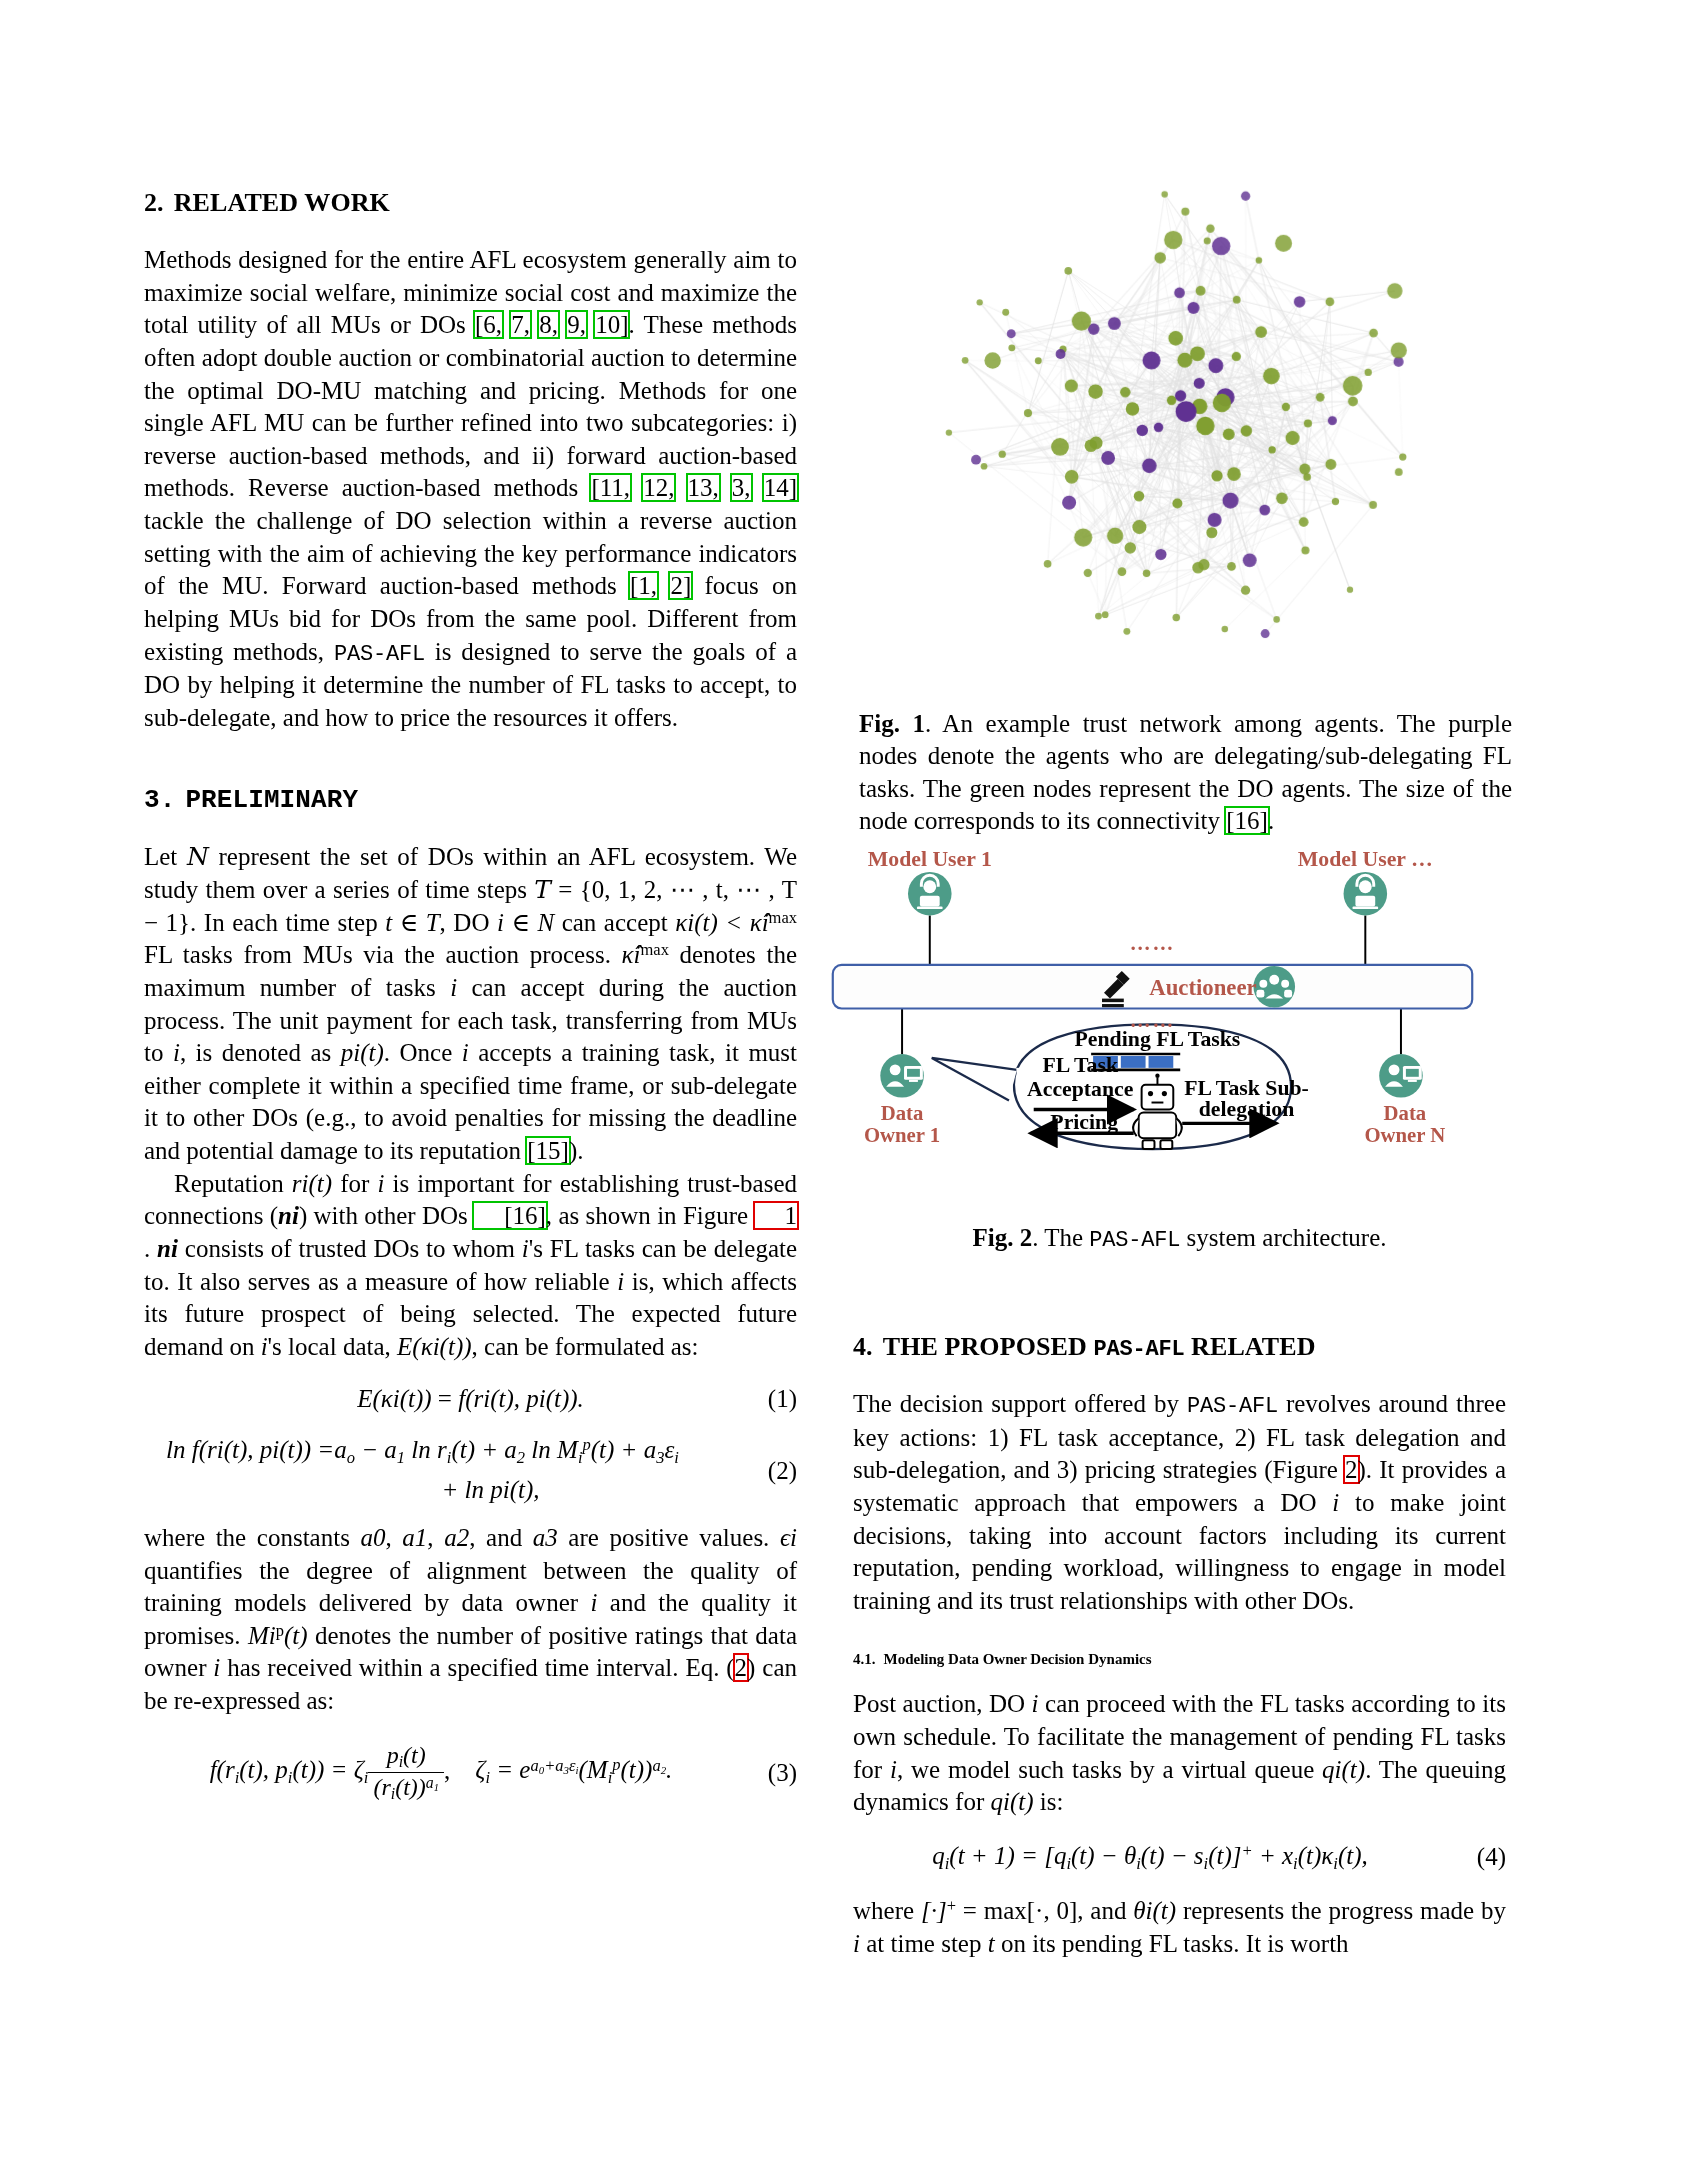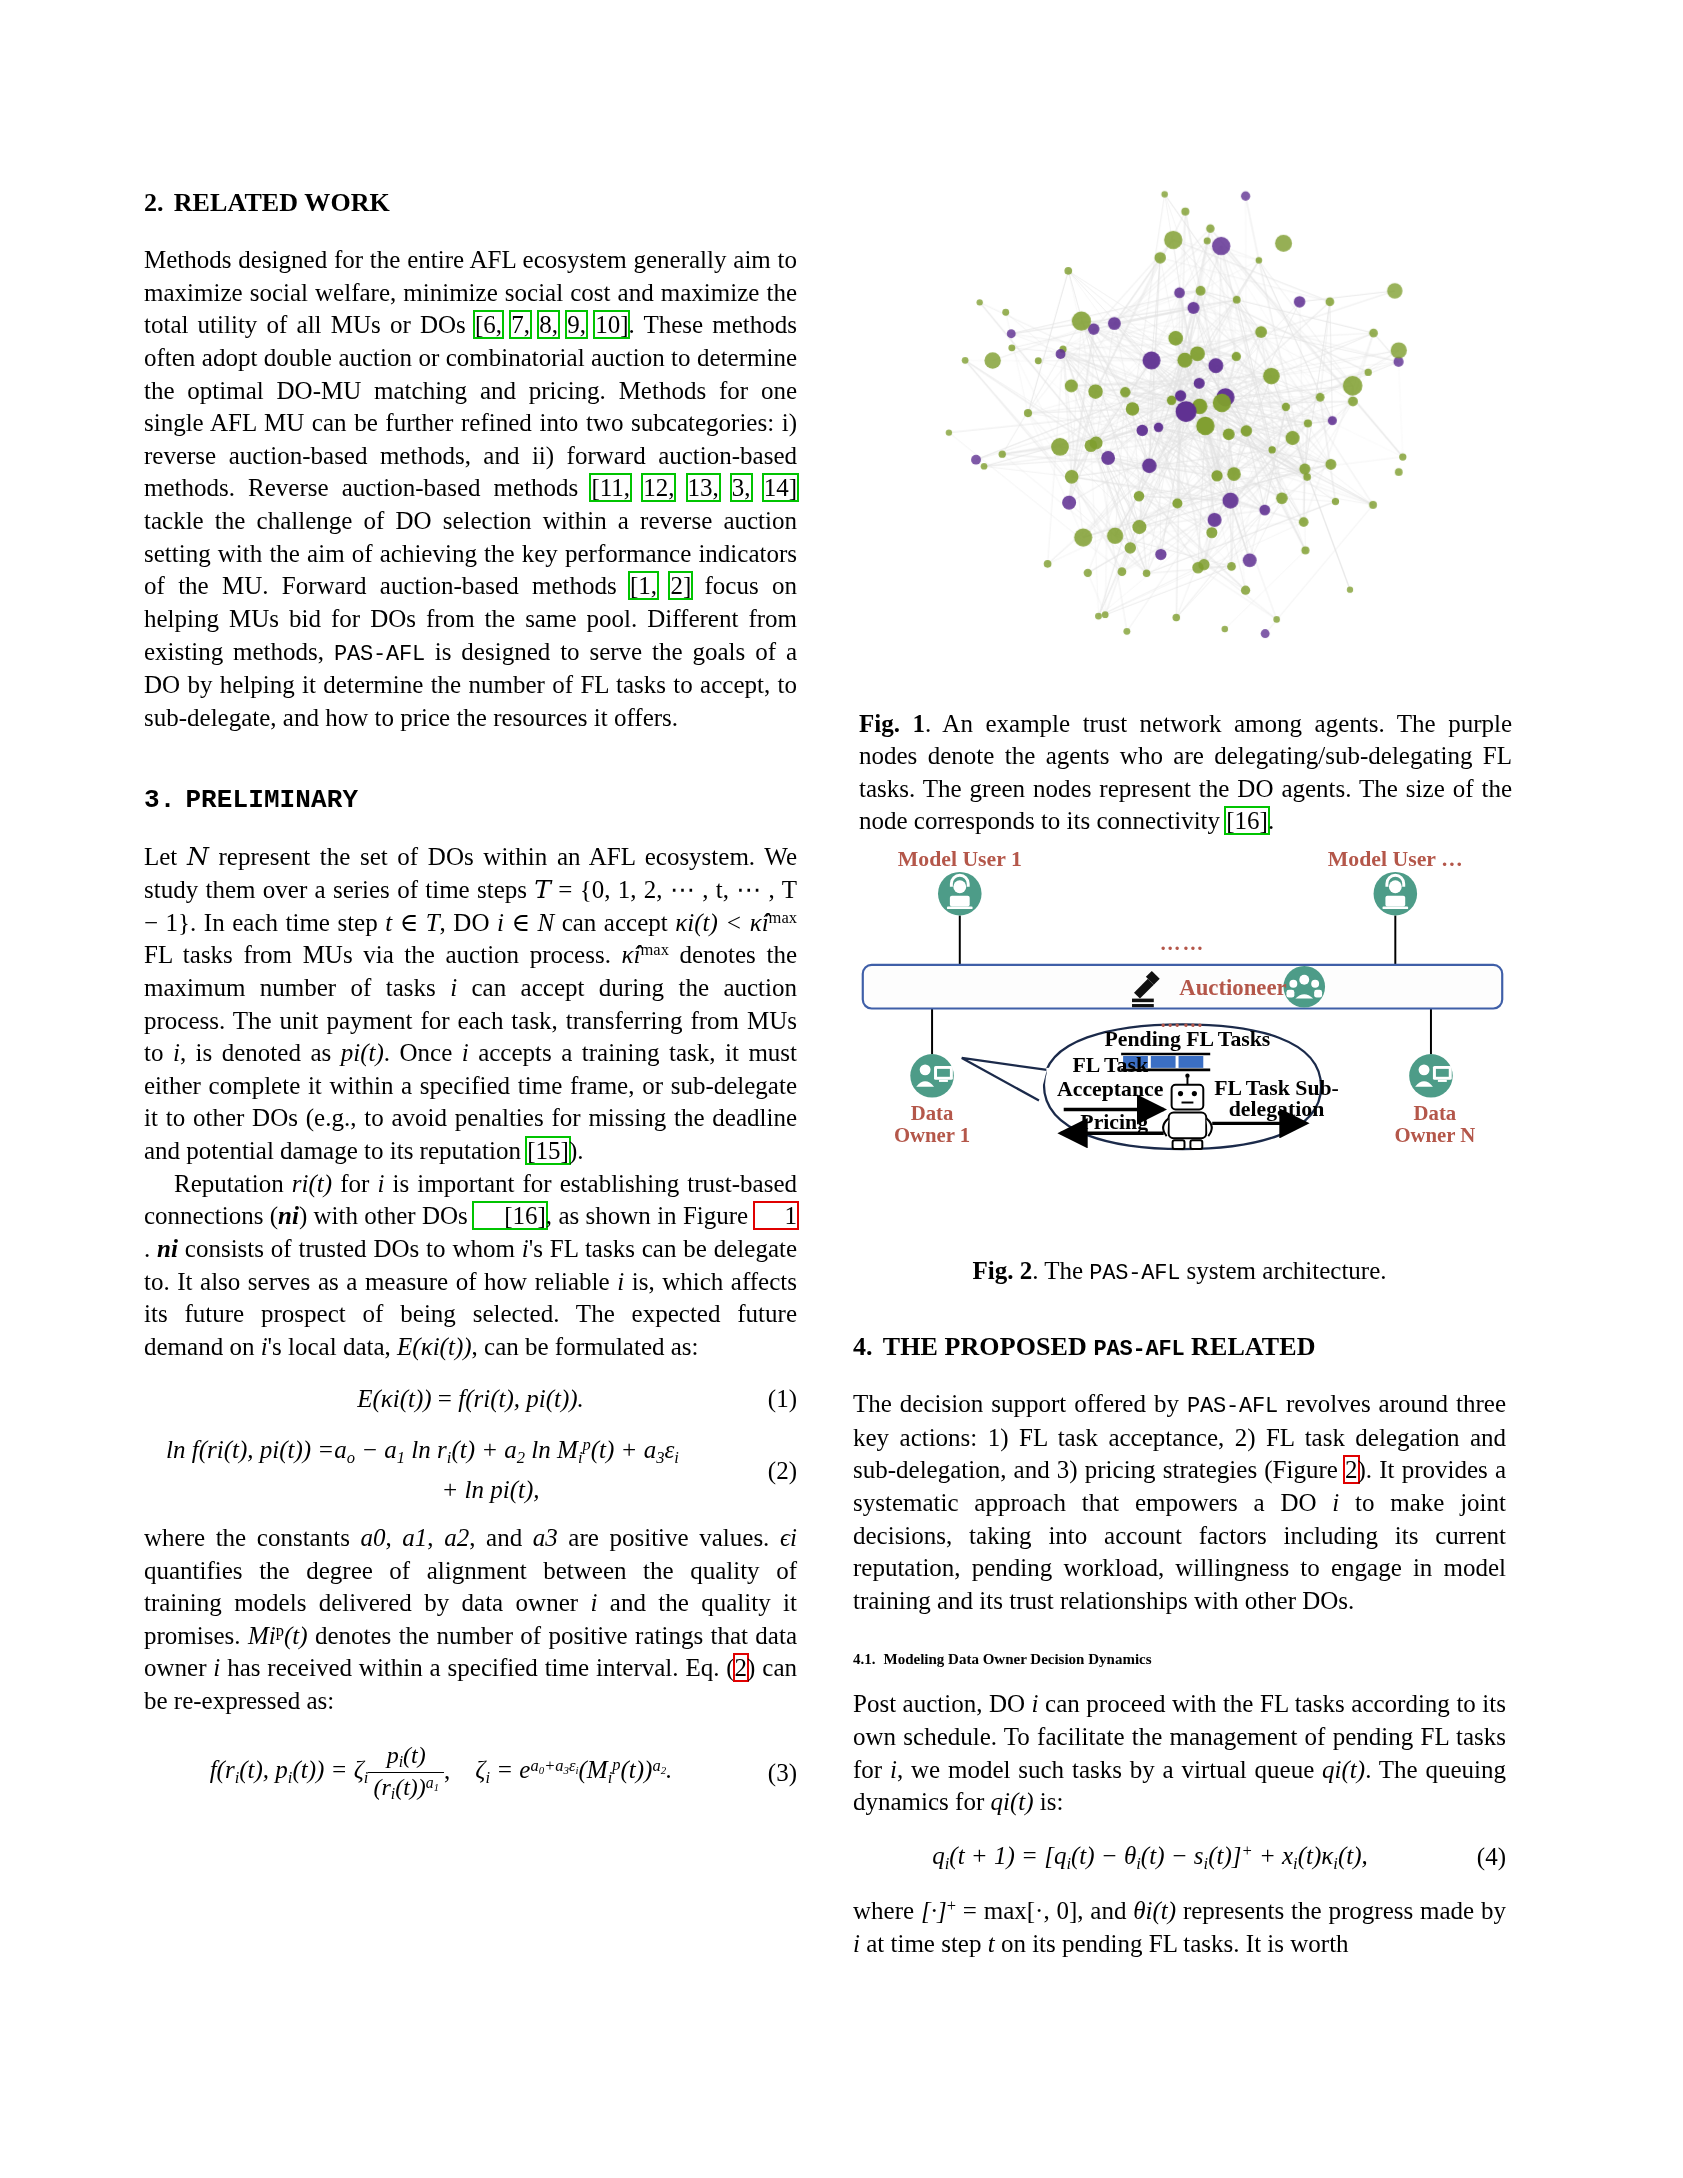--- a/index.html
+++ b/index.html
@@ -60,21 +60,21 @@
 
   
   #fig1{position:absolute;left:853px;top:168px;width:683px;height:495px;}
   #fig1 svg{width:100%;height:100%;display:block;}
 
   .figcap{font-size:25px;line-height:1.29;text-align:justify;}
   .figcap b{font-weight:bold;}
   .figcap-center{text-align:center;}
 
   
-  #fig2{position:absolute;left:841px;top:844px;width:683px;height:327px;}
+  #fig2{position:absolute;left:811px;top:844px;width:683px;height:327px;}
   #fig2 svg{width:100%;height:100%;display:block;}
   .f2label{font-family:"Liberation Serif",serif;font-weight:bold;
            fill:#b4574a;}
   .f2black{font-family:"Liberation Serif",serif;font-weight:bold;fill:#000;}
 </style>
 </head>
 <body>
 
 <div class="page">
 
@@ -942,21 +942,21 @@
 
       <text class="f2black" x="350" y="204" font-size="22" text-anchor="middle">Pending FL Tasks</text>
       <text class="f2black" x="272" y="230" font-size="22" text-anchor="middle">FL Task</text>
       <text class="f2black" x="272" y="254" font-size="22" text-anchor="middle">Acceptance</text>
       <text class="f2black" x="276" y="288" font-size="22" text-anchor="middle">Pricing</text>
       <text class="f2black" x="440" y="253" font-size="22" text-anchor="middle">FL Task Sub-</text>
       <text class="f2black" x="440" y="275" font-size="22" text-anchor="middle">delegation</text>
     </svg>
   </div>
 
-  <div style="position:absolute;left:853px;top:1230px;width:653px;">
+  <div style="position:absolute;left:853px;top:1197px;width:653px;">
     <p class="figcap figcap-center"><b>Fig. 2</b><span>. The </span><span class="mono">PAS-AFL</span><span> system architecture.</span></p>
   </div>
 
   <div style="position:absolute;left:853px;top:1332px;width:653px;">
 
     <h2 class="sec-head">
       <span class="num">4.</span><span>THE PROPOSED </span><span class="mono" style="font-weight:bold;">PAS-AFL</span><span> RELATED</span>
     </h2>
 
     <p class="body"><span>The decision support offered by </span><span class="mono">PAS-AFL</span><span> revolves around three key actions: 1) FL task acceptance, 2) FL task delegation and sub-delegation, and 3) pricing strategies (Figure </span><span class="refbox">2</span><span>).  It provides a systematic approach that empowers a DO </span><i class="mathit">i</i><span> to make joint decisions, taking into account factors including its current reputation, pending workload, willingness to engage in model training and its trust relationships with other DOs.</span></p>

